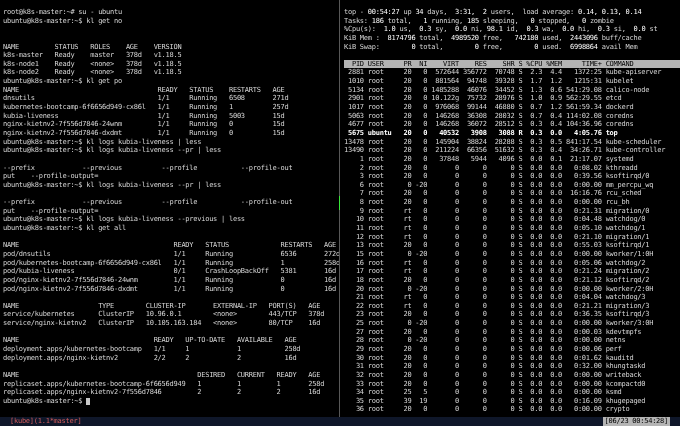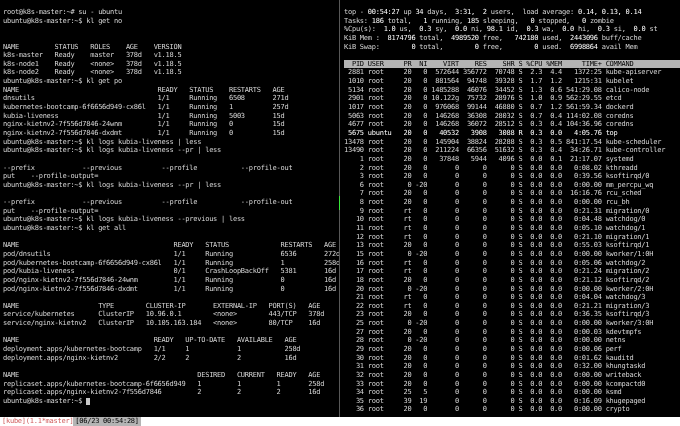--- a/index.html
+++ b/index.html
@@ -6,23 +6,23 @@
   html,body{width:680px;height:426px;background:#000;overflow:hidden}
   body{font-family:"DejaVu Sans Mono","Liberation Mono",monospace;font-size:7px;letter-spacing:-0.25px;color:#d6d6d6}
   .screen{width:680px;height:426px;display:flex;flex-direction:column;background:#000}
   .panes{flex:1;display:flex;min-height:0}
   .pane{width:339px;overflow:hidden;padding:8px 0 0 3px}
   .divider{width:2px;background:#000;border-left:1px solid #585858;position:relative}
   .divider .tick{position:absolute;left:-1px;top:196px;width:1px;height:14px;background:#39e639}
   .tline{white-space:pre;line-height:8.65px;height:8.65px;overflow:hidden}
   .sum b{color:#ffffff;font-weight:normal}
   .thead{background:#b4b4b4;color:#000;width:100%}
-  .hl{color:#ffffff;font-weight:normal}
+  .hl{color:#ffffff;font-weight:bold}
   .cursor{display:inline-block;width:4px;height:7px;background:#c8c8c8;vertical-align:text-bottom}
-  .statusbar{height:9px;display:flex;align-items:center;font-size:7px;line-height:9px;padding:0 2px;background:#ffffff}
+  .statusbar{height:9px;display:flex;justify-content:space-between;align-items:center;font-size:7px;line-height:9px;padding:0 10px;background:#0f172a}
   .status-left{color:#d05c5c;white-space:pre}
   .status-right{background:#b4b4b4;color:#000;padding:0 2px;white-space:pre}
 </style>
 </head>
 <body>
 
 <div class="screen">
   <div class="panes">
     <div class="pane" id="left-pane">
         <div class="tline">root@k8s-master:~# su - ubuntu</div>

